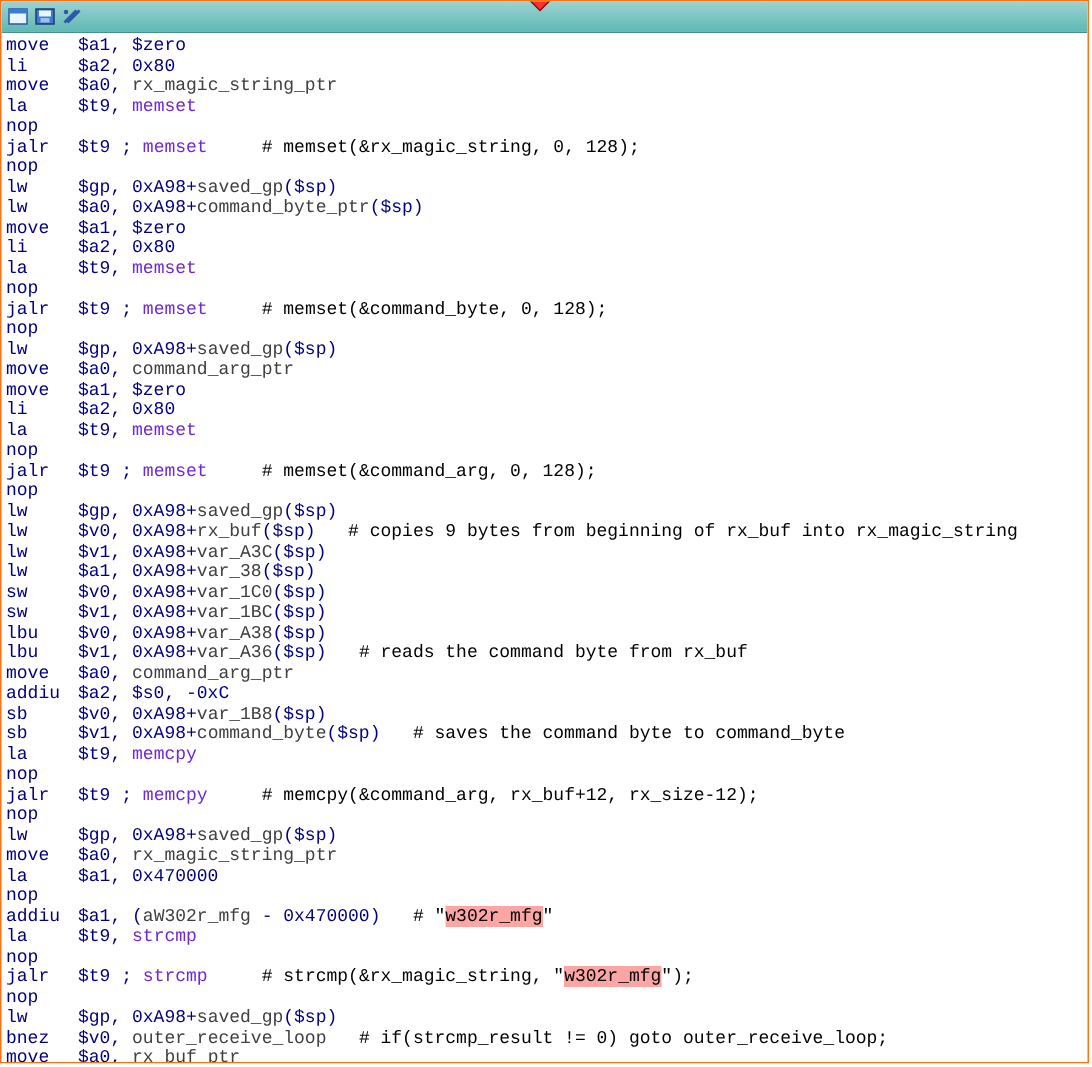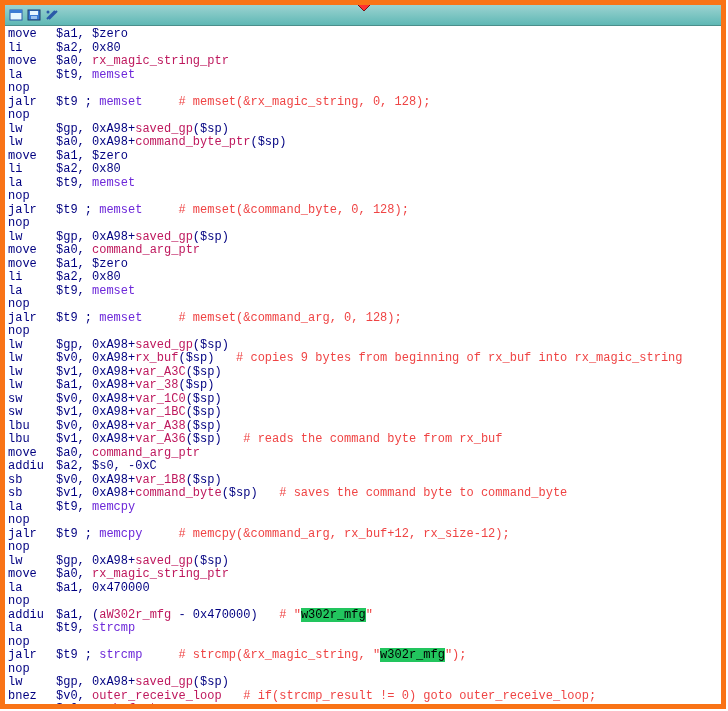--- a/index.html
+++ b/index.html
@@ -1,27 +1,27 @@
 <!DOCTYPE html>
 <html><head>
 <meta charset="utf-8">
 <style>
 html,body{margin:0;padding:0;background:#fff;font-family:"Consolas","Courier New",monospace;font-size:12px;line-height:13.5px;color:#000080}
-.outer{border:5px solid #f97316;width:726px;height:709px;box-sizing:border-box;position:relative;overflow:hidden}
+.outer{border:1px solid #f97316;width:726px;height:709px;box-sizing:border-box;position:relative;overflow:hidden}
 .titlebar{height:20px;background:#5fb8b5;background:linear-gradient(#9cd3d1,#5fb8b5);border-bottom:1px solid #4a8e8b;display:flex;align-items:center;padding:0 4px;gap:4px}
 .titlebar svg{display:block}
 .arrow-marker{position:absolute;top:-3px;left:350px;width:18px;height:12px;pointer-events:none}
 .code{padding:2px 3px;white-space:pre}
 .row{display:flex}
 .mnem{display:inline-block;width:48px}
 .op{}
-.sym{color:#be185d}
+.sym{color:#404040}
 .func{color:#6d28d9}
-.cmt{color:#ef4444}
-.hl{background:#22c55e;color:#000}
+.cmt{color:#000000}
+.hl{background:#fca5a5;color:#000}
 </style>
 </head>
 <body>
 
 <div class="outer">
   <svg class="arrow-marker" viewBox="0 0 18 12">
       <path d="M1 1 L9 9 L17 1" fill="#ff3030" stroke="#801010" stroke-width="1"></path>
     </svg>
   <div class="titlebar">
     <span>

